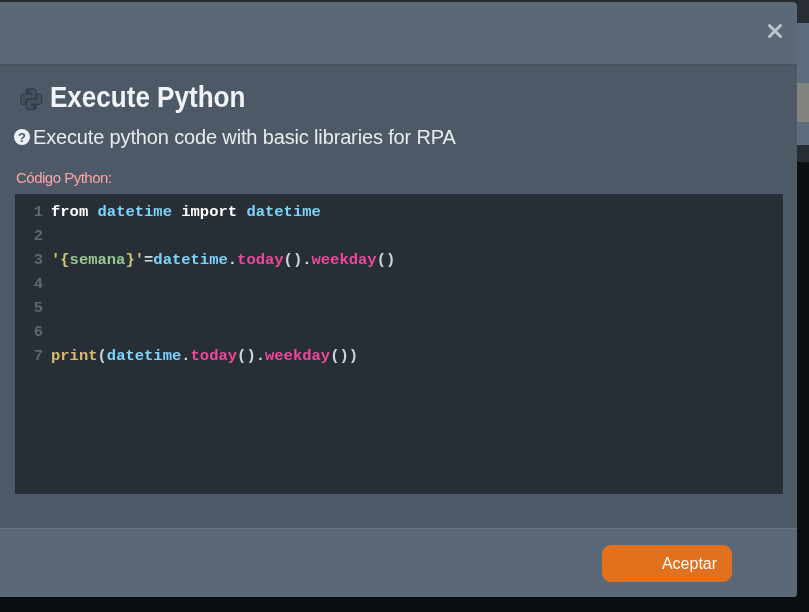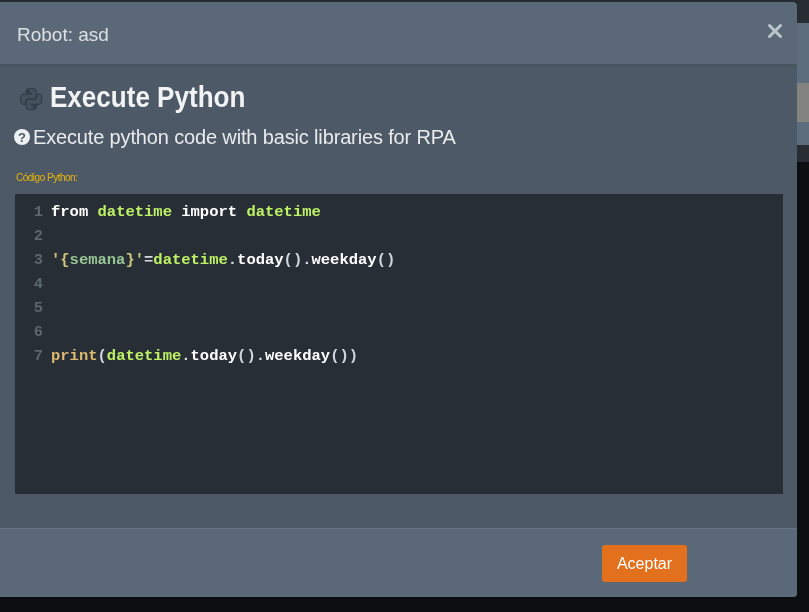--- a/index.html
+++ b/index.html
@@ -11,54 +11,53 @@
   .rs1{left:797px;top:0;width:12px;height:23px;background:#282c33;}
   .rs2{left:797px;top:23px;width:12px;height:60px;background:#5d6d7d;}
   .rs3{left:797px;top:83px;width:12px;height:39px;background:#838380;}
   .rs4{left:797px;top:122px;width:12px;height:23px;background:#5d6d7d;}
   .rs5{left:797px;top:145px;width:12px;height:17px;background:#282c33;}
   .modal{left:0;top:2px;width:797px;height:595px;background:#4d5966;border-radius:0 4px 4px 0;overflow:hidden;}
   .mheader{left:0;top:0;width:797px;height:62px;background:#5a6877;border-bottom:2px solid #49545f;}
   .mtitle{left:17px;top:22.4px;font-size:19px;line-height:22px;color:#dce0e3;}
   .xwrap{left:766px;top:20px;width:18px;height:18px;}
   .mfooter{left:0;top:526px;width:797px;height:69px;background:#5a6877;border-top:1px solid #67747f;box-sizing:border-box;}
-  .btn{top:543px;height:37px;border-radius:3px;color:#ffffff;font-size:16px;text-align:center;line-height:37px;}
+  .btn{top:543px;height:37px;border-radius:9px;color:#ffffff;font-size:16px;text-align:center;line-height:37px;padding-left:45px;}
   .btn-a{left:602px;width:85px;background:#e2701c;}
   .btn-c{left:694px;width:88px;background:#7b7b79;}
   .pyicon{left:18.5px;top:85px;width:24.5px;height:24.5px;}
   .h1t{left:50px;top:77.6px;font-size:30px;line-height:34px;font-weight:bold;color:#f1f3f4;transform:scaleX(0.868);transform-origin:0 0;white-space:nowrap;}
   .qicon{left:14px;top:127px;width:16px;height:16px;}
   .helpt{left:33px;top:125.5px;font-size:20px;line-height:18px;letter-spacing:-0.15px;color:#e9ebed;white-space:nowrap;}
-  .label{left:16px;top:167.3px;font-size:10px;line-height:17px;letter-spacing:-0.5px;color:#eab308;}
+  .label{left:16px;top:167.3px;font-size:15px;line-height:17px;letter-spacing:-0.5px;color:#fca5a5;}
   .editor{left:15px;top:192px;width:768px;height:300px;background:#272e36;overflow:hidden;}
   .code{left:0;top:5.5px;width:768px;font-family:"Liberation Mono",monospace;font-size:15.5px;line-height:24px;white-space:pre;font-weight:bold;}
   .ln{display:inline-block;width:28px;text-align:right;color:#5b666d;}
   .cl{display:block;height:24px;}
   .sp{display:inline-block;width:8px;}
   .kw{color:#ffffff;}
-  .vr{color:#bef264;}
+  .vr{color:#7dd3fc;}
   .op{color:#d5dbe1;}
-  .pr{color:#ffffff;}
+  .pr{color:#ec4899;}
   .bi{color:#ddb96f;text-align:right;}
   .sq{color:#cdc57a;}
   .sg{color:#99c794;margin-top:48px;}
   .pa{color:#ced5dc;}
 </style>
 </head>
 <body>
 <div class="page">
   <div class="abs topstrip"></div>
   <div class="abs rs1"></div>
     <div class="abs rs2"></div>
     <div class="abs rs3"></div>
     <div class="abs rs4"></div>
     <div class="abs rs5"></div>
   <div class="abs modal">
     <div class="abs mheader"></div>
-    <div class="abs mtitle">Robot: asd</div>
     <div class="abs xwrap">
       <svg width="18" height="18" viewBox="0 0 18 18">
           <path d="M3.5 3.5 L14.5 14.5 M14.5 3.5 L3.5 14.5" stroke="#bcc5cc" stroke-width="3" stroke-linecap="round"></path>
         </svg>
     </div>
     <div class="abs pyicon">
       <svg width="24.5" height="24.5" viewBox="0 0 448 512">
         <path fill="rgba(46,56,67,0.25)" stroke="#323c47" stroke-width="22" d="M439.8 200.5c-7.7-30.9-22.3-54.2-53.4-54.2h-40.1v47.4c0 36.8-31.2 67.8-66.8 67.8H172.7c-29.2 0-53.4 25-53.4 54.3v101.8c0 29 25.2 46 53.4 54.3 33.8 9.9 66.3 11.7 106.8 0 26.9-7.8 53.4-23.5 53.4-54.3v-40.7H226.2v-13.6h160.2c31.1 0 42.6-21.7 53.4-54.2 11.2-33.5 10.7-65.7 0-108.6zM286.2 404c11.1 0 20.1 9.1 20.1 20.3 0 11.3-9 20.4-20.1 20.4-11 0-20.1-9.2-20.1-20.4.1-11.3 9.1-20.3 20.1-20.3zM167.8 248.1h106.8c29.7 0 53.4-24.5 53.4-54.3V91.9c0-29-24.4-50.7-53.4-55.6-35.8-5.9-74.7-5.6-106.8.1-45.2 8-53.4 24.7-53.4 55.6v40.7h106.9v13.6h-147c-31.1 0-58.3 18.7-66.8 54.2-9.8 40.7-10.2 66.1 0 108.6 7.6 31.6 25.7 54.2 56.8 54.2H101v-48.8c0-35.3 30.5-66.4 66.8-66.4zm-6.7-142.6c-11.1 0-20.1-9.1-20.1-20.3.1-11.3 9-20.4 20.1-20.4 11 0 20.1 9.2 20.1 20.4s-9 20.3-20.1 20.3z"></path>
       </svg>
     </div>

